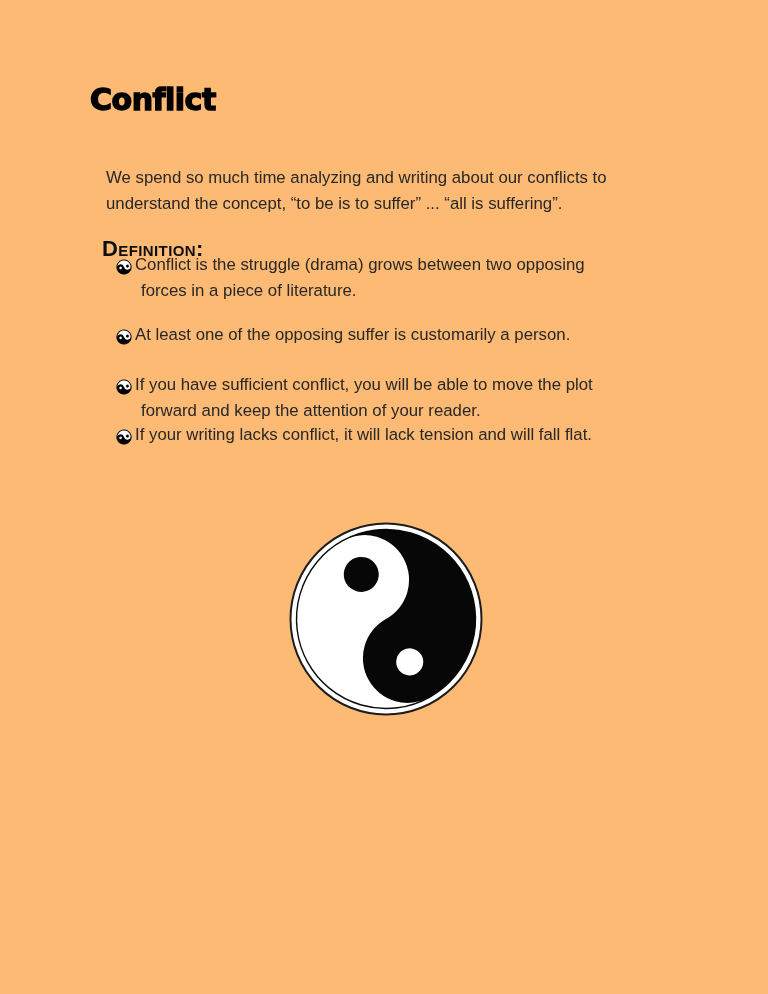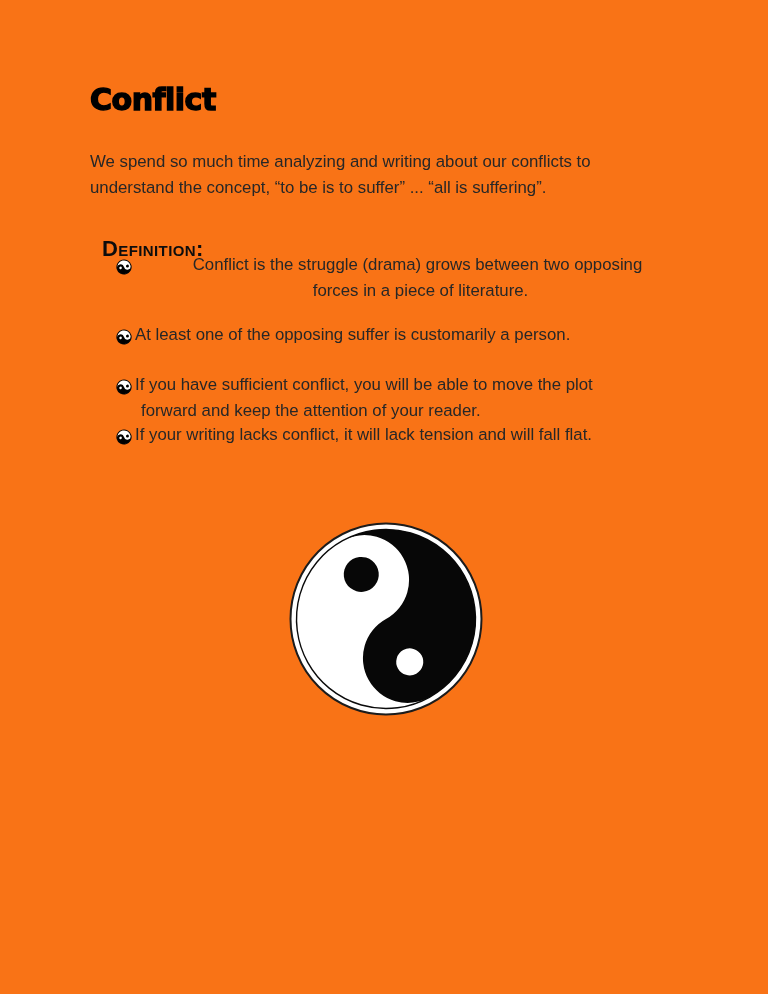--- a/index.html
+++ b/index.html
@@ -4,40 +4,40 @@
 <style>
   html, body { margin: 0; padding: 0; }
   body {
     width: 768px; height: 994px;
     background: #ffffff;
     font-family: "Liberation Sans", sans-serif;
     color: #272727;
     position: relative;
     overflow: hidden;
   }
-  .page { position: absolute; inset: 0; background: #f97316; }
+  .page { position: absolute; inset: 0; background: #fdba74; }
 
   .title {
     position: absolute;
     left: 90px; top: 83px;
     margin: 0;
     font-family: "DejaVu Sans", sans-serif;
     font-size: 30px;
     line-height: 34px;
     font-weight: 700;
     color: #000000;
     -webkit-text-stroke: 1.4px #000000;
     letter-spacing: -0.5px;
   }
 
   .intro {
     position: absolute;
     left: 90px; top: 149px;
     width: 600px;
-    margin: 0;
+    margin: 16px;
     font-size: 16.8px;
     line-height: 26px;
     white-space: pre-line;
   }
 
   .definition-heading {
     position: absolute;
     left: 90px; top: 224px;
     margin: 12px;
     font-size: 22px;
@@ -62,21 +62,21 @@
     white-space: pre-line;
   }
   
   li.def-item { text-indent: -6px; }
   li.def-item .bullet {
     position: absolute;
     left: 26px; top: 5px;
     width: 16px; height: 16px;
     text-indent: 0;
   }
-  #li-1 { top: 252px; text-align: center; }
+  #li-1 { top: 252px; }
   #li-2 { top: 322px; }
   #li-3 { top: 372px; }
   #li-4 { top: 422px; }
 
   .figure {
     position: absolute;
     left: 287px; top: 520px;
     width: 198px; height: 198px;
   }
   .figure svg { display: block; }

